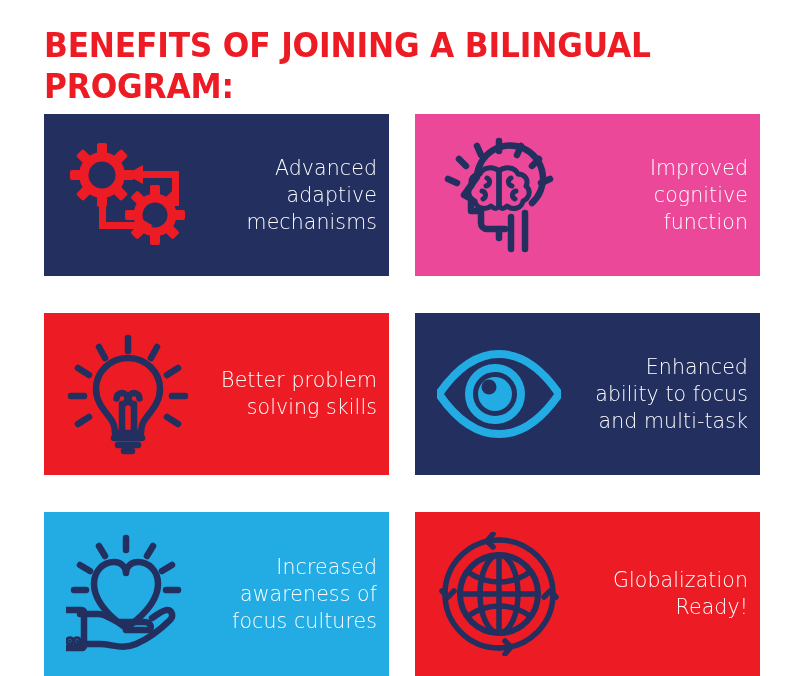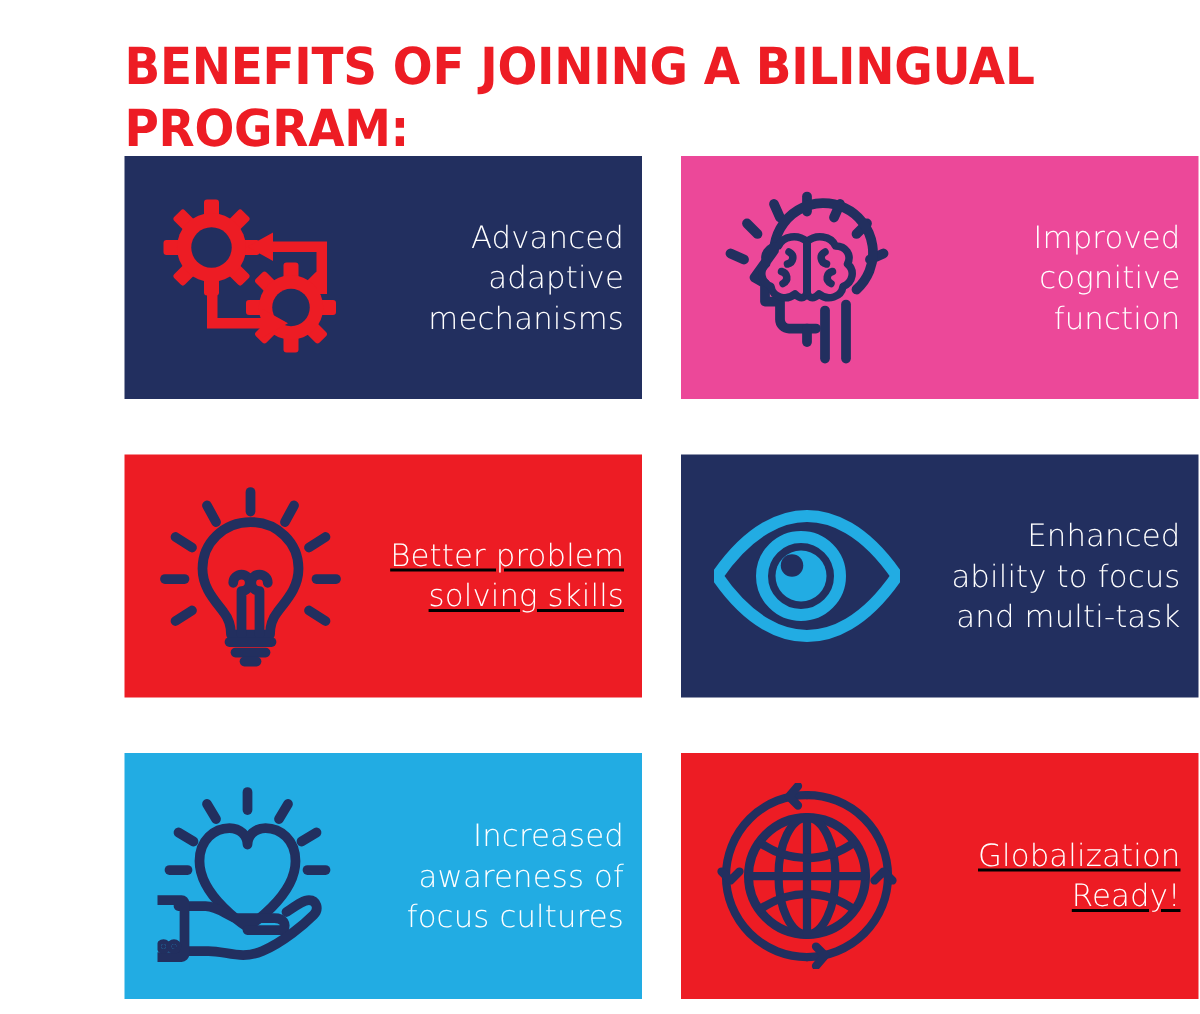--- a/index.html
+++ b/index.html
@@ -12,21 +12,20 @@
     height: 676px;
     font-family: "Liberation Sans", sans-serif;
     overflow: hidden;
     position: relative;
   }
 
   .page {
     position: absolute;
     inset: 0;
     background: #ffffff;
-    margin-left: 39px;
   }
 
   
   .heading {
     position: absolute;
     left: 44px;
     top: 2px;
     width: 712px;
     color: #ED1C24;
     font-family: "DejaVu Sans", sans-serif;
@@ -37,21 +36,21 @@
     text-transform: uppercase;
     transform: scaleX(0.92);
     transform-origin: left top;
     white-space: pre-line;
   }
 
   
   .grid {
     position: absolute;
     left: 44px;
-    top: 104px;
+    top: 114px;
     width: 716px;
     height: 562px;
     display: grid;
     grid-template-columns: 345px 345px;
     grid-template-rows: 162px 162px 164px;
     column-gap: 26px;
     row-gap: 37px;
   }
 
   .card {
@@ -94,21 +93,21 @@
     font-weight: 300;
     font-size: 20.5px;
     line-height: 27px;
     letter-spacing: 0.1px;
     white-space: pre-line;
   }
 
   
   .bg-navy { background: #222F5F; }
   .bg-cyan { background: #22ACE3; }
-  .bg-red  { background: #ED1C24; text-decoration: underline; }
+  .bg-red  { background: #ED1C24; }
 </style>
 </head>
 <body>
 
 <div class="page">
 
   <h1 class="heading" style="color: rgb(237, 28, 36);">BENEFITS OF JOINING A BILINGUAL
 PROGRAM:</h1>
 
   <div class="grid">

